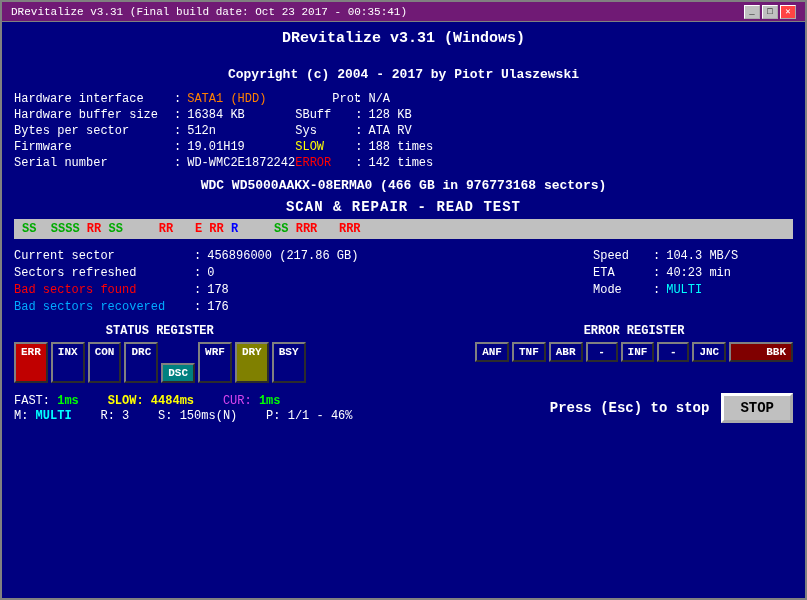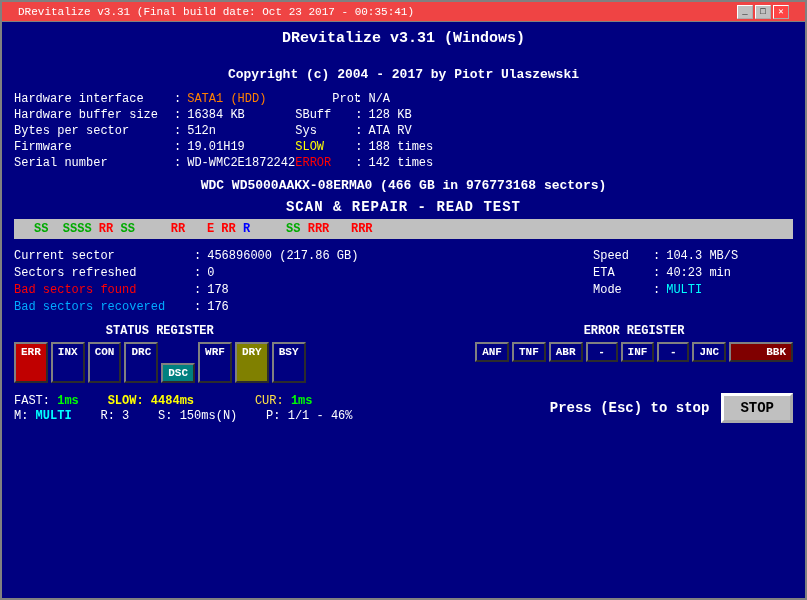--- a/index.html
+++ b/index.html
@@ -12,23 +12,23 @@
     }
     .window {
       width: 807px;
       height: 600px;
       background: #000080;
       border: 2px solid #808080;
       display: flex;
       flex-direction: column;
     }
     .title-bar {
-      background: #ef4444;
+      background: #701a75;
       border-bottom: 1px solid #808080;
-      padding: 2px 16px;
+      padding: 2px 9px;
       display: flex;
       align-items: center;
       justify-content: space-between;
       height: 20px;
     }
     .title-bar-text {
       color: white;
       font-size: 11px;
       font-family: 'Courier New', monospace;
     }
@@ -115,21 +115,21 @@
       margin-bottom: 4px;
       letter-spacing: 1px;
     }
     .progress-bar {
       background: #c0c0c0;
       height: 20px;
       width: 100%;
       margin-bottom: 10px;
       display: flex;
       align-items: center;
-      padding: 2px 20px;
+      padding: 2px 8px;
       overflow: hidden;
       font-size: 12px;
       font-family: 'Courier New', monospace;
     }
     .scan-stats {
       display: flex;
       justify-content: space-between;
       margin-bottom: 6px;
     }
     .scan-left, .scan-right {
@@ -405,21 +405,21 @@
 
     <div class="bottom-bar">
       <div class="bottom-left">
         <div class="bottom-status">
           <span style="color:white;">FAST:</span>
           <span style="color:#00ff00; font-weight:bold;">1ms</span>
           <span style="color:white;">&nbsp;&nbsp;</span>
           <span style="color:#ffff00; font-weight:bold;">SLOW:</span>
           <span style="color:#ffff00; font-weight:bold;">4484ms</span>
           <span style="color:white;">&nbsp;&nbsp;</span>
-          <span style="color:#fde047;margin-left:32px;">CUR:</span>
+          <span style="color:#d946ef;">CUR:</span>
           <span style="color:#00ff00; font-weight:bold;">1ms</span>
         </div>
         <div class="bottom-status">
           <span style="color:white;">M:</span>
           <span style="color:#00ffff; font-weight:bold;">MULTI</span>
           <span style="color:white;">&nbsp;&nbsp;</span>
           <span style="color:white;">R:</span>
           <span style="color:white;">3</span>
           <span style="color:white;">&nbsp;&nbsp;</span>
           <span style="color:white;">S:</span>

